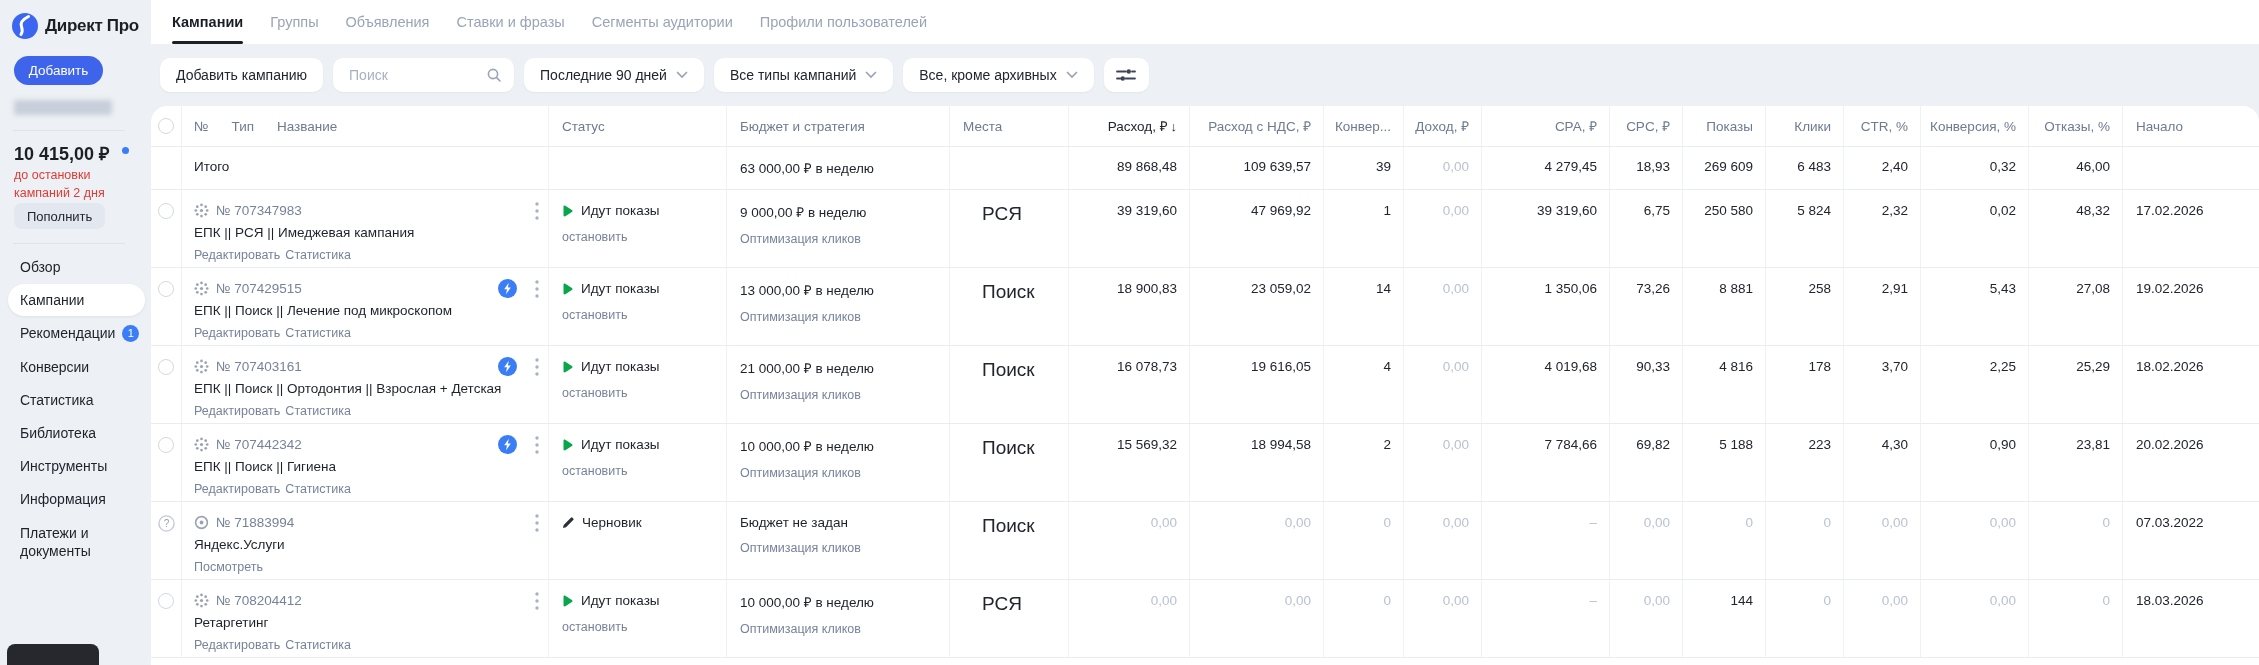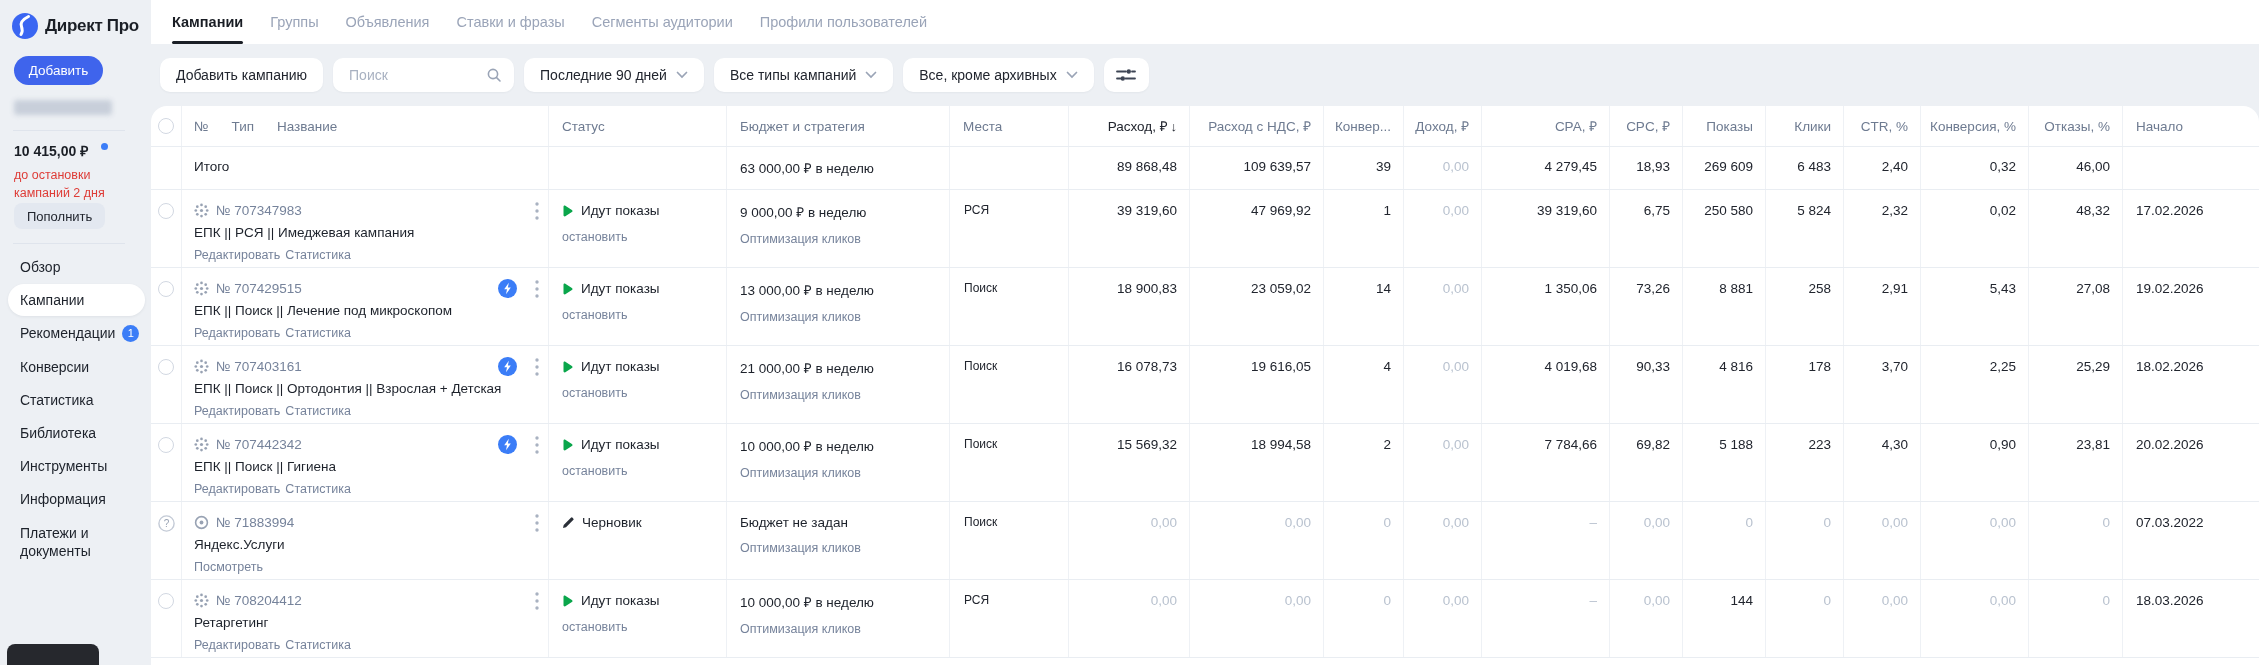--- a/index.html
+++ b/index.html
@@ -8,21 +8,21 @@
   
   .sidebar{position:absolute;left:0;top:0;width:151px;height:665px;}
   .logo{display:flex;align-items:center;gap:7px;padding:13px 0 0 12px;cursor:pointer;}
   .logo-text{font-size:17px;font-weight:bold;letter-spacing:-.3px;color:#1b1f26;white-space:nowrap;}
   .add-btn{position:absolute;left:14px;top:56px;width:89px;height:29px;border:none;border-radius:15px;
            background:#3f64ec;color:#fff;font-size:13.5px;font-family:inherit;cursor:pointer;}
   .account-blur{position:absolute;left:14px;top:100px;width:98px;height:15px;background:#c8cfda;
                 border-radius:3px;filter:blur(2.5px);cursor:pointer;}
   .sdivider{position:absolute;left:13px;width:112px;height:1px;background:#dfe4ec;}
   .balance-row{position:absolute;left:14px;top:141px;white-space:nowrap;}
-  .balance{font-size:14px;font-weight:bold;color:#1b1f26;}
+  .balance{font-size:18px;font-weight:bold;color:#1b1f26;}
   .balance-dot{display:inline-block;width:7px;height:7px;border-radius:50%;background:#3b7df7;
                margin-left:8px;vertical-align:6px;}
   .warning{position:absolute;left:14px;top:166px;width:112px;font-size:12.5px;line-height:1.45;color:#de3c37;}
   .topup-btn{position:absolute;left:14px;top:203px;height:26px;padding:0 13px;border:none;border-radius:8px;
              background:#e3e8f0;font-size:13px;font-family:inherit;color:#21252e;cursor:pointer;}
   .menu{position:absolute;left:8px;top:251px;width:137px;}
   .menu-item{padding:7px 12px;font-size:14px;border-radius:17px;margin-bottom:1px;cursor:pointer;
              display:flex;align-items:center;color:#1d222b;line-height:1.3;}
   .menu-item.active{background:#fff;box-shadow:0 1px 3px rgba(30,40,60,.07);}
   .badge{min-width:17px;height:17px;border-radius:50%;background:#3b7df7;color:#fff;font-size:11px;
@@ -74,21 +74,21 @@
   .row-links{margin-top:8px;display:flex;gap:5px;}
   .rlink{color:#76839b;font-size:12.5px;cursor:pointer;white-space:nowrap;}
   .boost{position:absolute;top:11px;right:31px;display:inline-flex;cursor:pointer;}
   .dots{position:absolute;top:12px;right:9px;display:inline-flex;cursor:pointer;}
   .c-status{padding-left:13px;}
   .sline1{display:flex;align-items:center;gap:8px;font-size:13.5px;color:#1d222b;}
   .status-action{margin-top:12px;}
   .c-budget{padding-left:13px;}
   .budget-main{font-size:13.5px;color:#1d222b;white-space:nowrap;}
   .budget-sub{margin-top:11px;font-size:12.5px;color:#76839b;cursor:pointer;white-space:nowrap;}
-  .c-place{padding-left:14px;font-size:12px;}
+  .c-place{padding-left:32px;font-size:19px;}
   .num{text-align:right;padding-right:12px;font-size:13.5px;white-space:nowrap;}
   .num.muted{color:#b9c2cf;}
   .num.date-col{text-align:left;padding-left:13px;padding-right:4px;}
 </style>
 </head>
 <body>
 
 <div class="sidebar">
   <div class="logo">
     <span style="display:inline-flex;">

